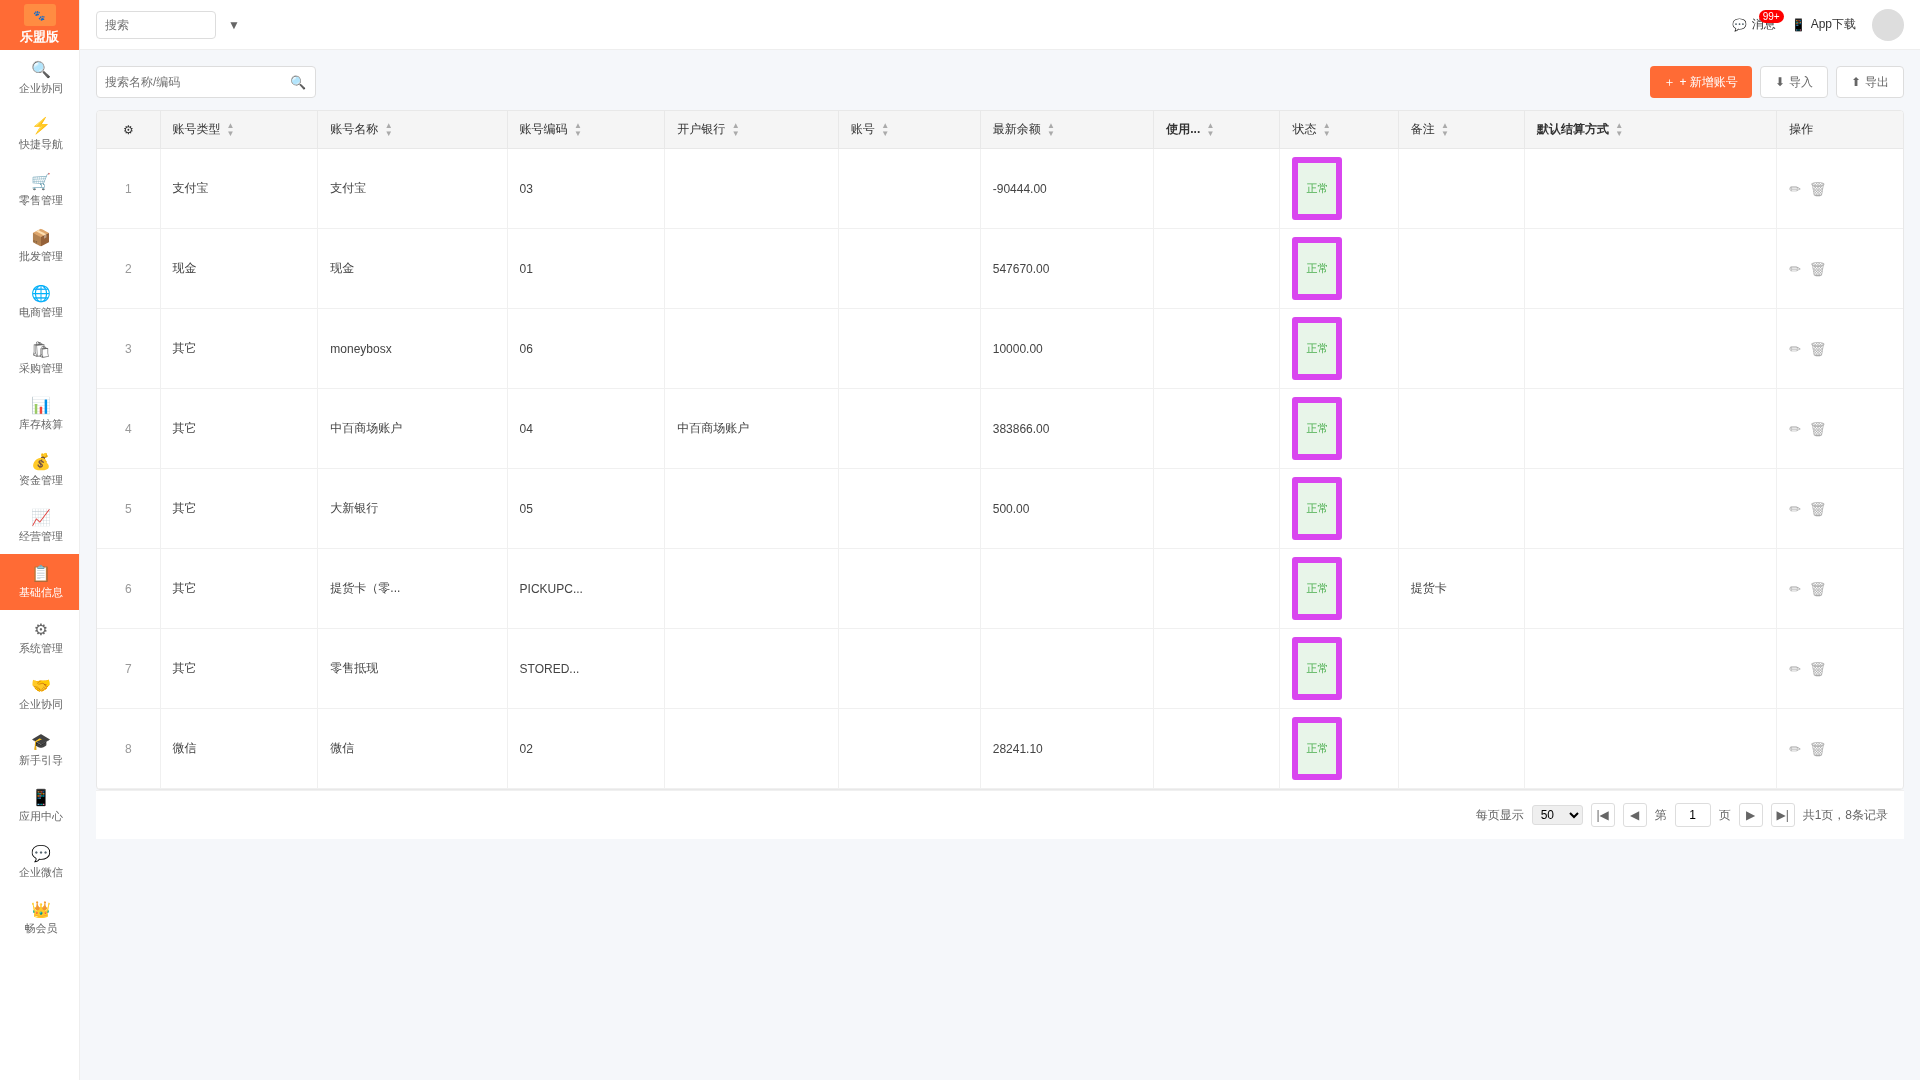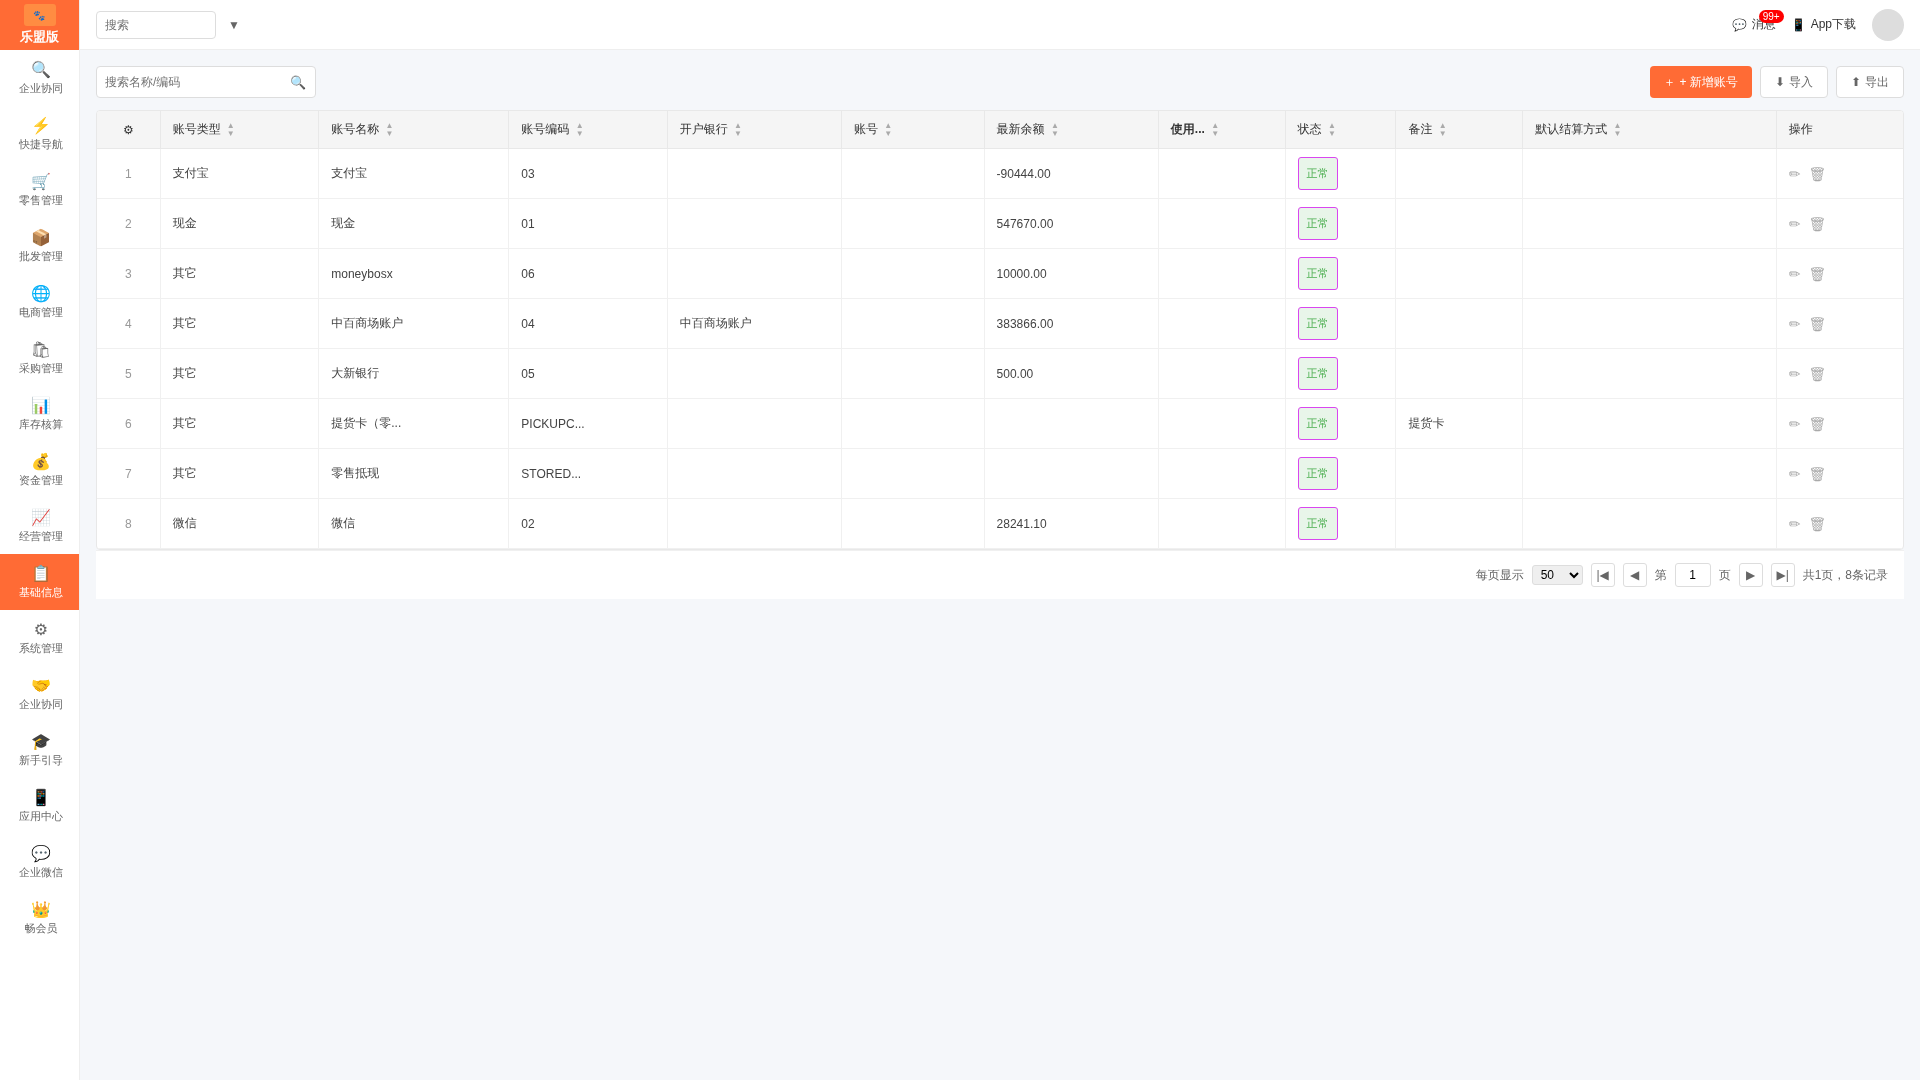--- a/index.html
+++ b/index.html
@@ -216,26 +216,26 @@
       font-size: 12px;
       color: #444;
       white-space: nowrap;
       border-right: 1px solid #f0f0f0;
     }
     tbody td:last-child { border-right: none; }
     .td-index { color: #999; text-align: center; width: 40px; }
     .td-settings { text-align: center; width: 44px; }
     .status-badge {
       display: inline-block;
-      padding: 8px 8px;
+      padding: 18px 8px;
       border-radius: 3px;
       font-size: 11px;
       background: #e8f5e9;
       color: #4caf50;
-      border: 1px solid #d946ef;
+      border: 6px solid #d946ef;
     }
     .action-icons { display: flex; gap: 8px; }
     .action-icon { color: #aaa; cursor: pointer; font-size: 14px; }
 
     
     .pagination-bar {
       display: flex;
       align-items: center;
       justify-content: flex-end;
       padding: 12px 16px;
@@ -277,21 +277,21 @@
     .col-gear { width: 40px; }
     .col-type { width: 100px; font-family: Liberation Serif, serif; }
     .col-name { width: 120px; }
     .col-code { width: 100px; }
     .col-bank { width: 110px; }
     .col-account { width: 90px; }
     .col-balance { width: 110px; }
     .col-use { width: 80px; font-weight: bold; }
     .col-status { width: 70px; }
     .col-note { width: 80px; }
-    .col-default { width: 160px; }
+    .col-default { width: 160px; font-weight: bold; }
     .col-action { width: 80px; }
   </style>
 </head>
 <body>
 
 <div class="sidebar">
   <div class="sidebar-logo">
     <div class="logo-icon">🐾</div>
     <div class="logo-text">乐盟版</div>
   </div>

